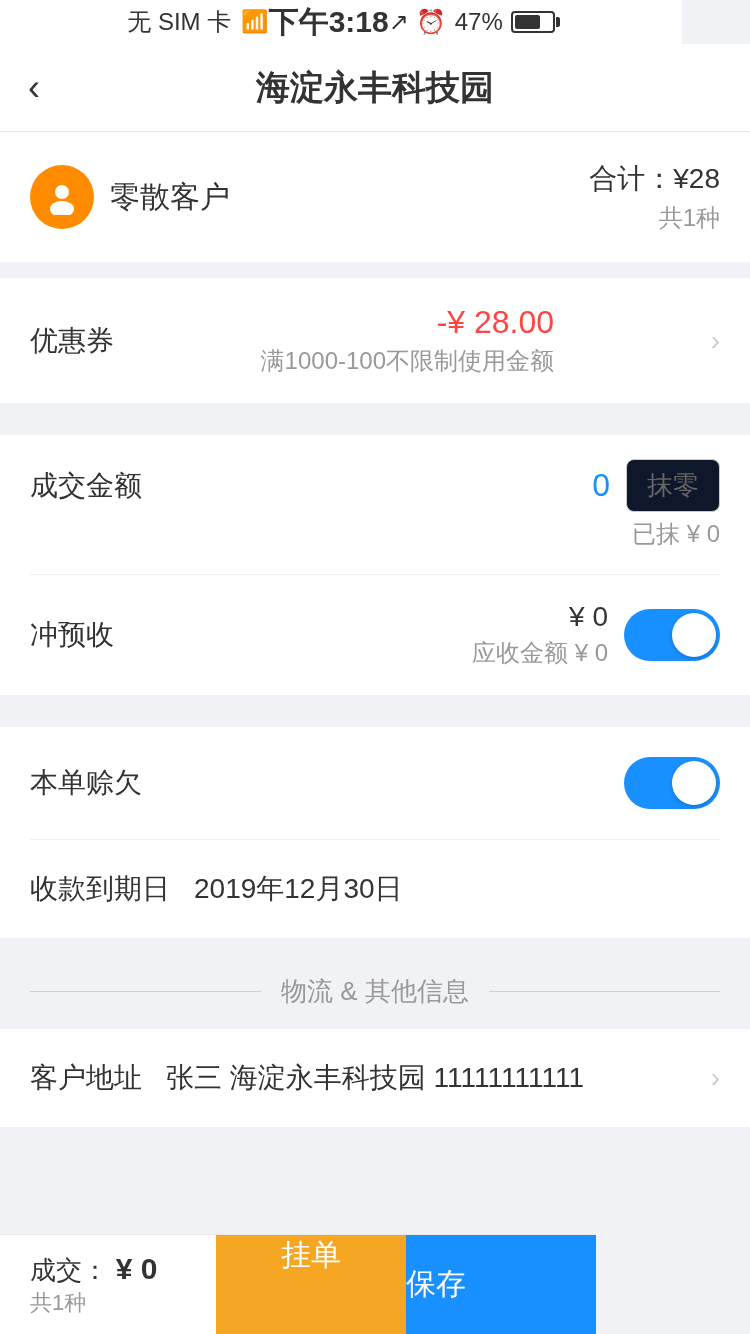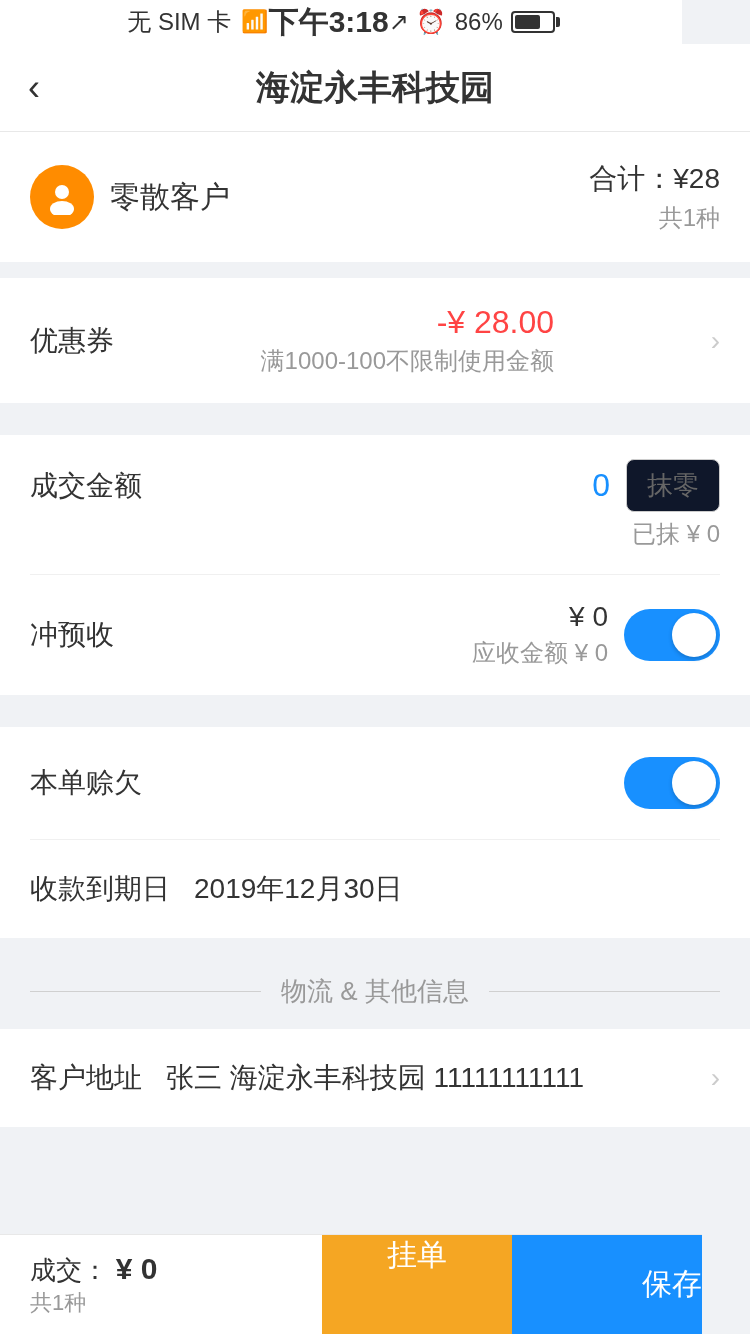--- a/index.html
+++ b/index.html
@@ -250,21 +250,21 @@
       gap: 24px;
     }
     .address-label { font-size: 28px; color: #333; flex-shrink: 0; }
     .address-value { font-size: 28px; color: #333; flex: 1; }
 
     
     .bottom-bar {
       position: fixed;
       bottom: 0;
       left: 0;
-      width: 702px;
+      width: 596px;
       height: 100px;
       display: flex;
       background: #fff;
       border-top: 1px solid #e8e8e8;
     }
     .bottom-info {
       flex: 1;
       display: flex;
       flex-direction: column;
       justify-content: center;
@@ -281,21 +281,21 @@
       justify-content: center;
       font-size: 30px;
       color: #fff;
       cursor: pointer;
     }
     .btn-save {
       width: 190px;
       background: #1890ff;
       display: flex;
       align-items: center;
-      justify-content: flex-end;
+      justify-content: flex-start;
       font-size: 30px;
       color: #fff;
       cursor: pointer;
     }
 
     
     .page {
       display: flex;
       flex-direction: column;
       min-height: 1334px;
@@ -310,21 +310,21 @@
 
   <div class="status-bar">
     <div class="status-left">
       <span>无 SIM 卡</span>
       <span class="wifi-icon">📶</span>
     </div>
     <div class="status-center">下午3:18</div>
     <div class="status-right">
       <span>↗</span>
       <span>⏰</span>
-      <span>86%</span>
+      <span>47%</span>
       <div class="battery-icon">
         <div class="battery-fill"></div>
       </div>
     </div>
   </div>
 
   <div class="nav-bar">
     <span class="nav-back">‹</span>
     <span class="nav-title">海淀永丰科技园</span>
   </div>

